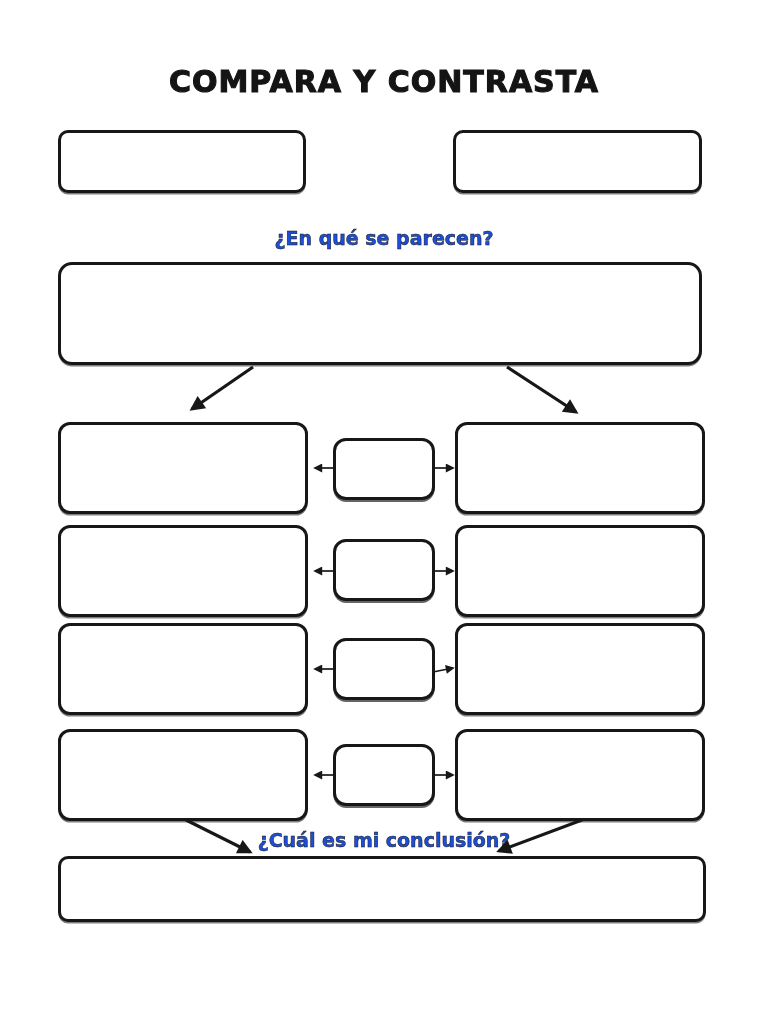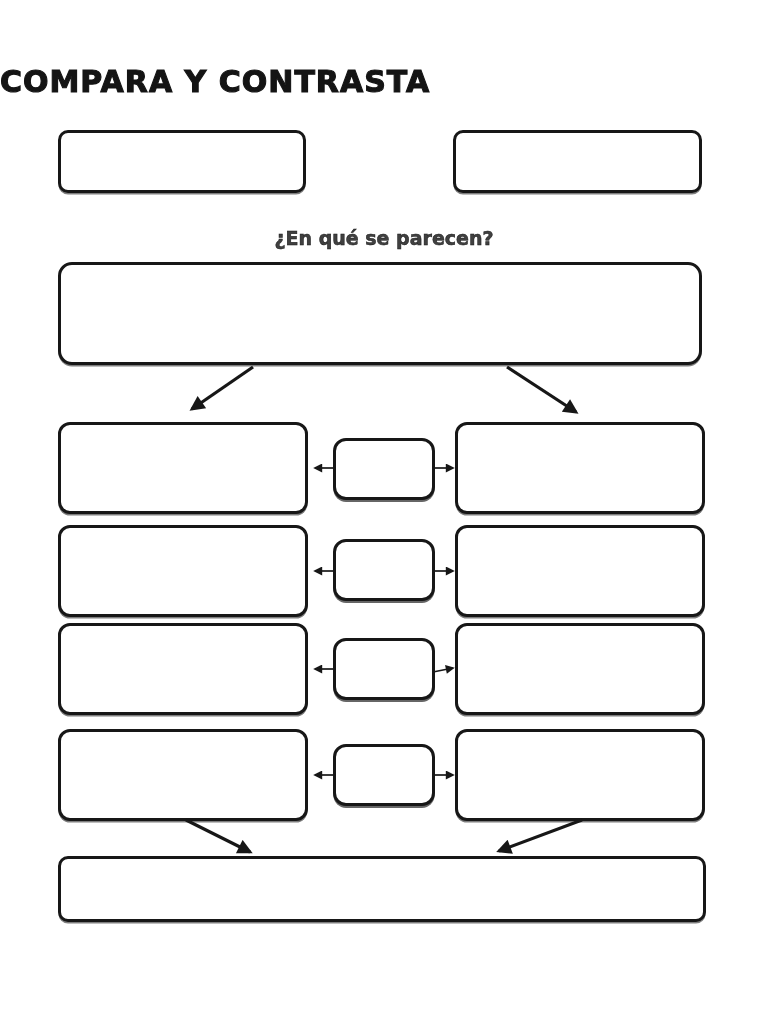--- a/index.html
+++ b/index.html
@@ -6,31 +6,31 @@
   .canvas{
     position:relative;
     width:768px;height:1024px;
     background:#ffffff;
     font-family:"DejaVu Sans","Liberation Sans",sans-serif;
     color:#1a1a1a;
     overflow:hidden;
   }
   .page-title{
     position:absolute;left:0;right:0;top:64px;
-    margin:0;
+    margin:0;text-align:center;
     font-size:30px;font-weight:bold;letter-spacing:1px;
     -webkit-text-stroke:1.1px #141414;
     color:#141414;
   }
   .question{
     position:absolute;left:0;right:0;
     text-align:center;
     font-size:19px;font-weight:bold;
     -webkit-text-stroke:0.5px #161616;
-    color:#404040;
+    color:#1d4ed8;
   }
   .q-similar{top:227px;}
   .q-different{top:379px;}
   .q-conclusion{top:829px;}
   .wbox{
     position:absolute;
     box-sizing:border-box;
     background:#ffffff;
     border:3px solid #171717;
     border-radius:12px;
@@ -91,20 +91,21 @@
     <div class="wbox small row-mid"></div>
     <div class="wbox row-right"></div>
   </div>
 
   <div class="diff-row r4">
     <div class="wbox row-left"></div>
     <div class="wbox small row-mid"></div>
     <div class="wbox row-right"></div>
   </div>
 
+  <div class="question q-conclusion">¿Cuál es mi conclusión?</div>
   <div class="wbox conclusion-box"></div>
 
   <svg class="arrows" viewBox="0 0 768 1024">
     <defs>
       <marker id="headBig" viewBox="0 0 10 10" refX="8" refY="5" markerWidth="17" markerHeight="15" orient="auto" markerUnits="userSpaceOnUse">
         <path d="M0,0 L10,5 L0,10 z" fill="#171717"></path>
       </marker>
       <marker id="headSmall" viewBox="0 0 10 10" refX="8" refY="5" markerWidth="10" markerHeight="9" orient="auto" markerUnits="userSpaceOnUse">
         <path d="M0,0 L10,5 L0,10 z" fill="#171717"></path>
       </marker>

